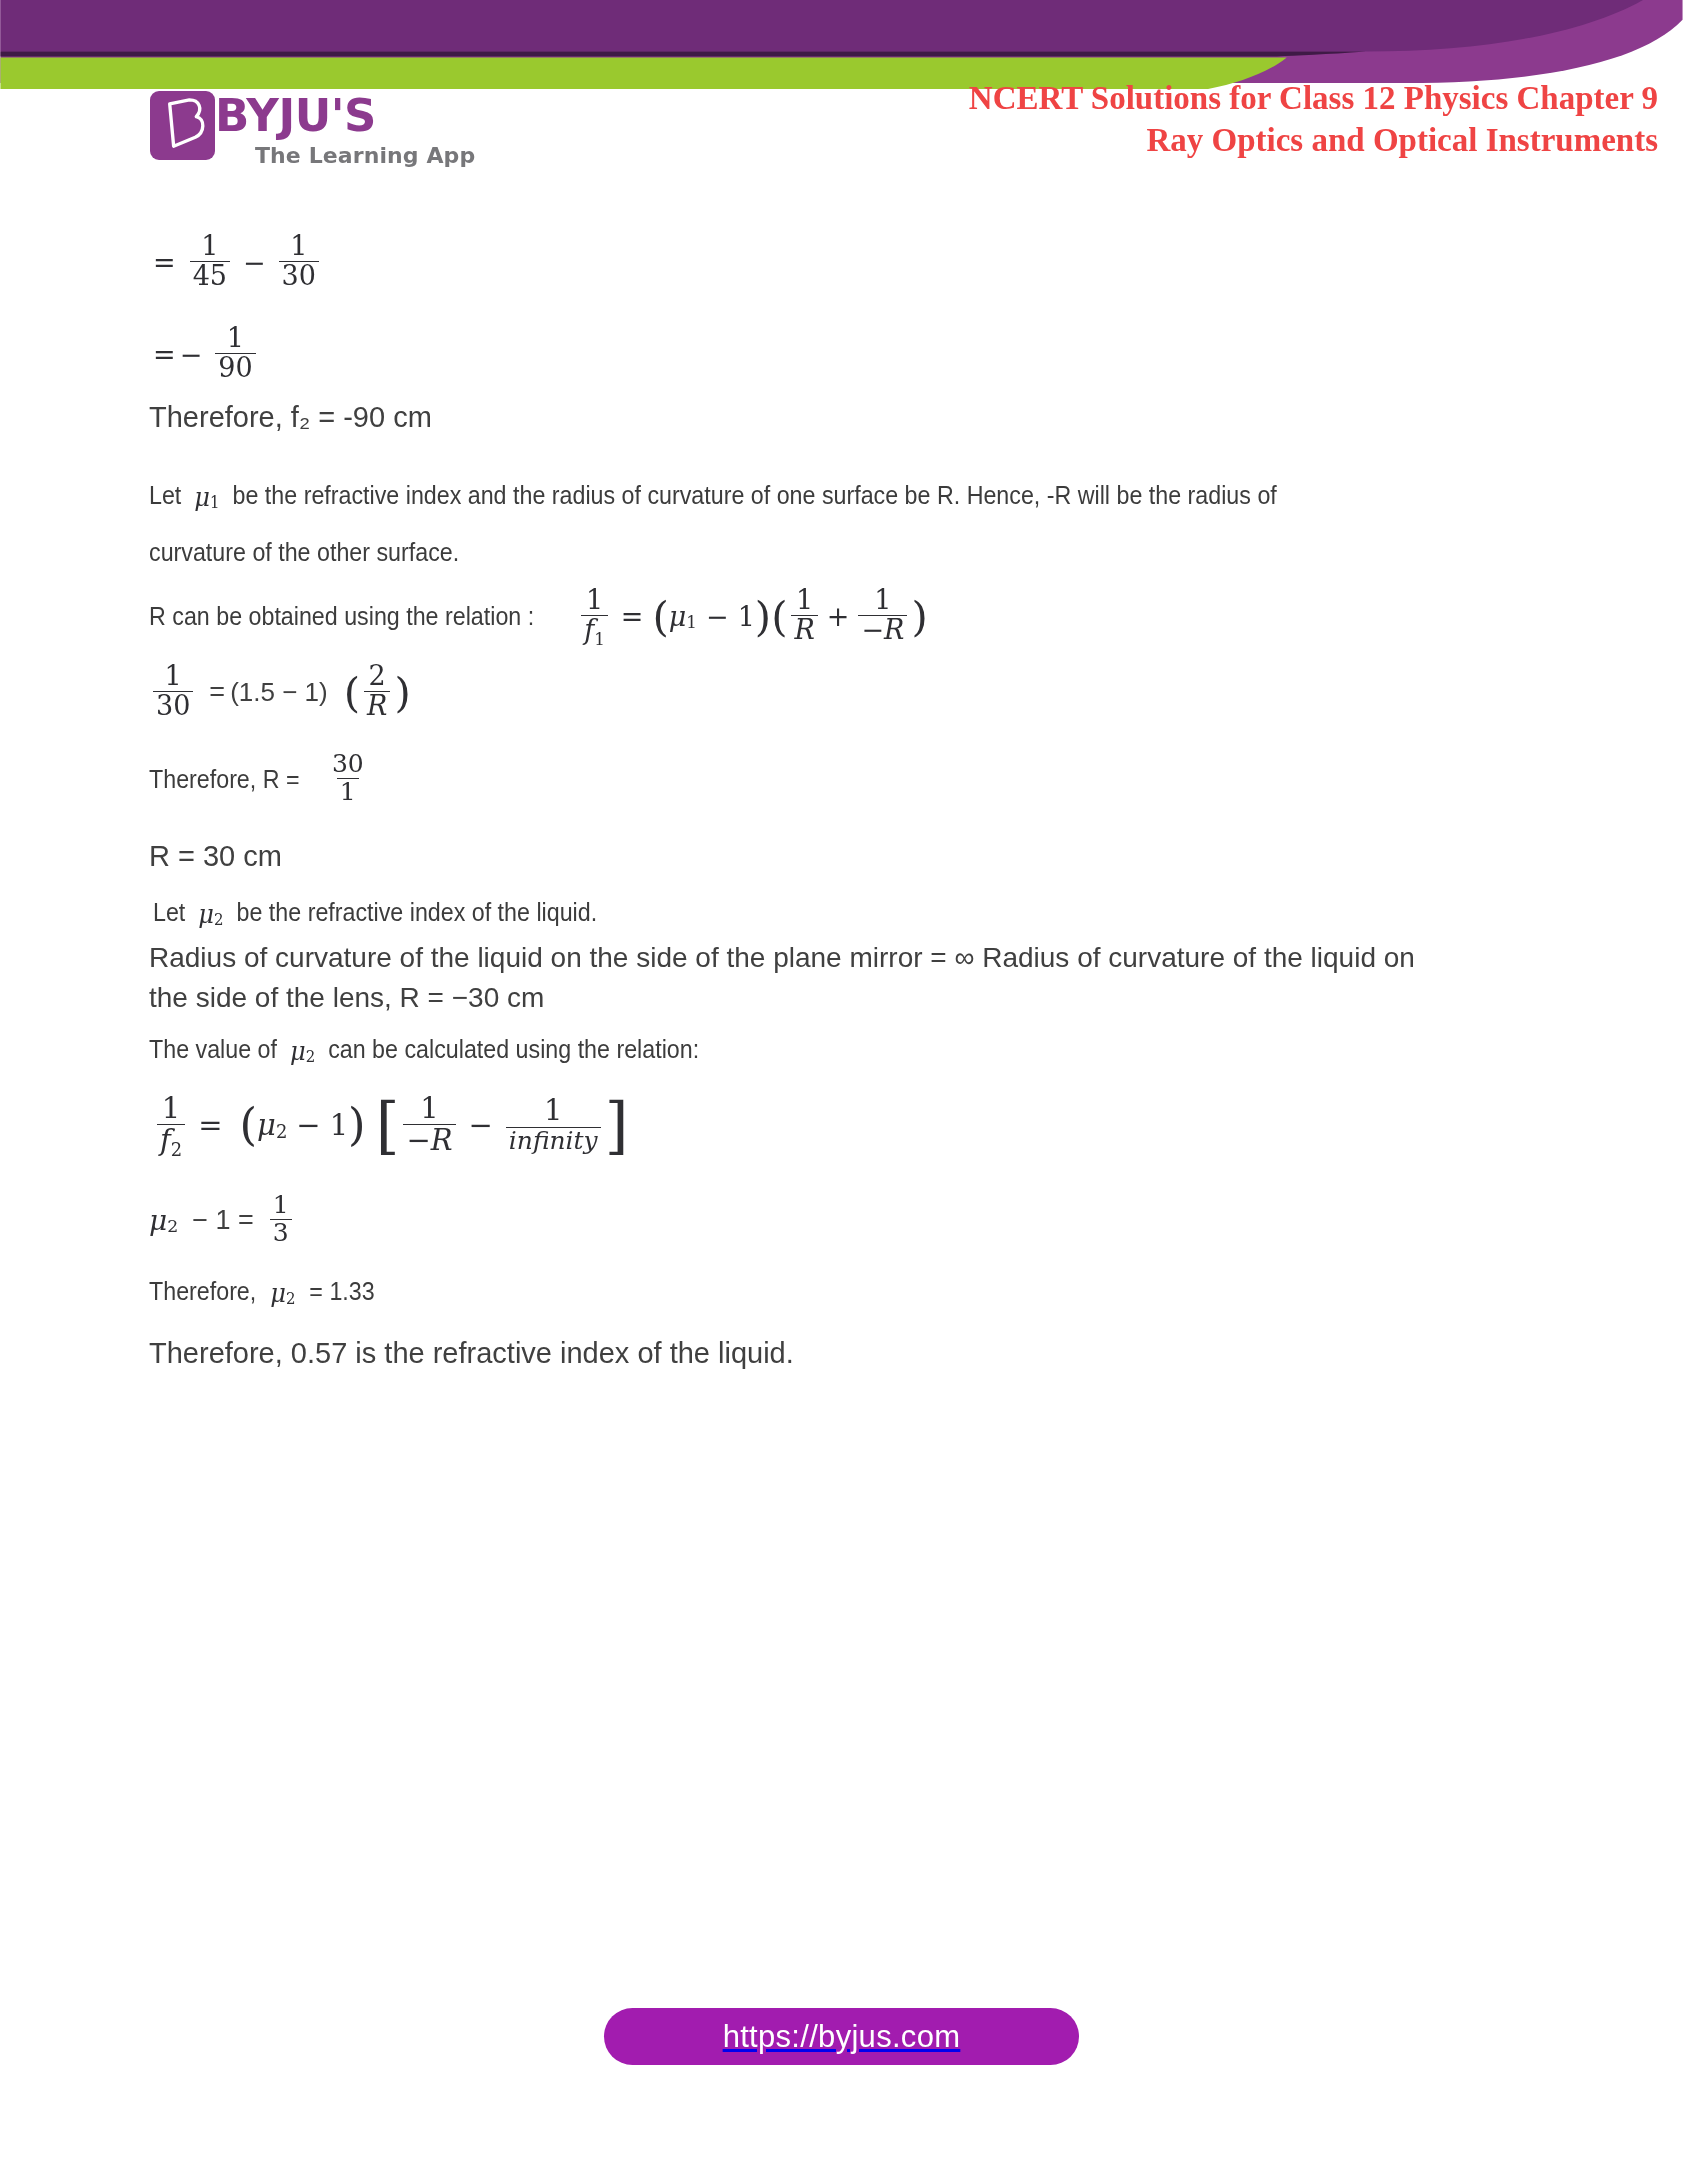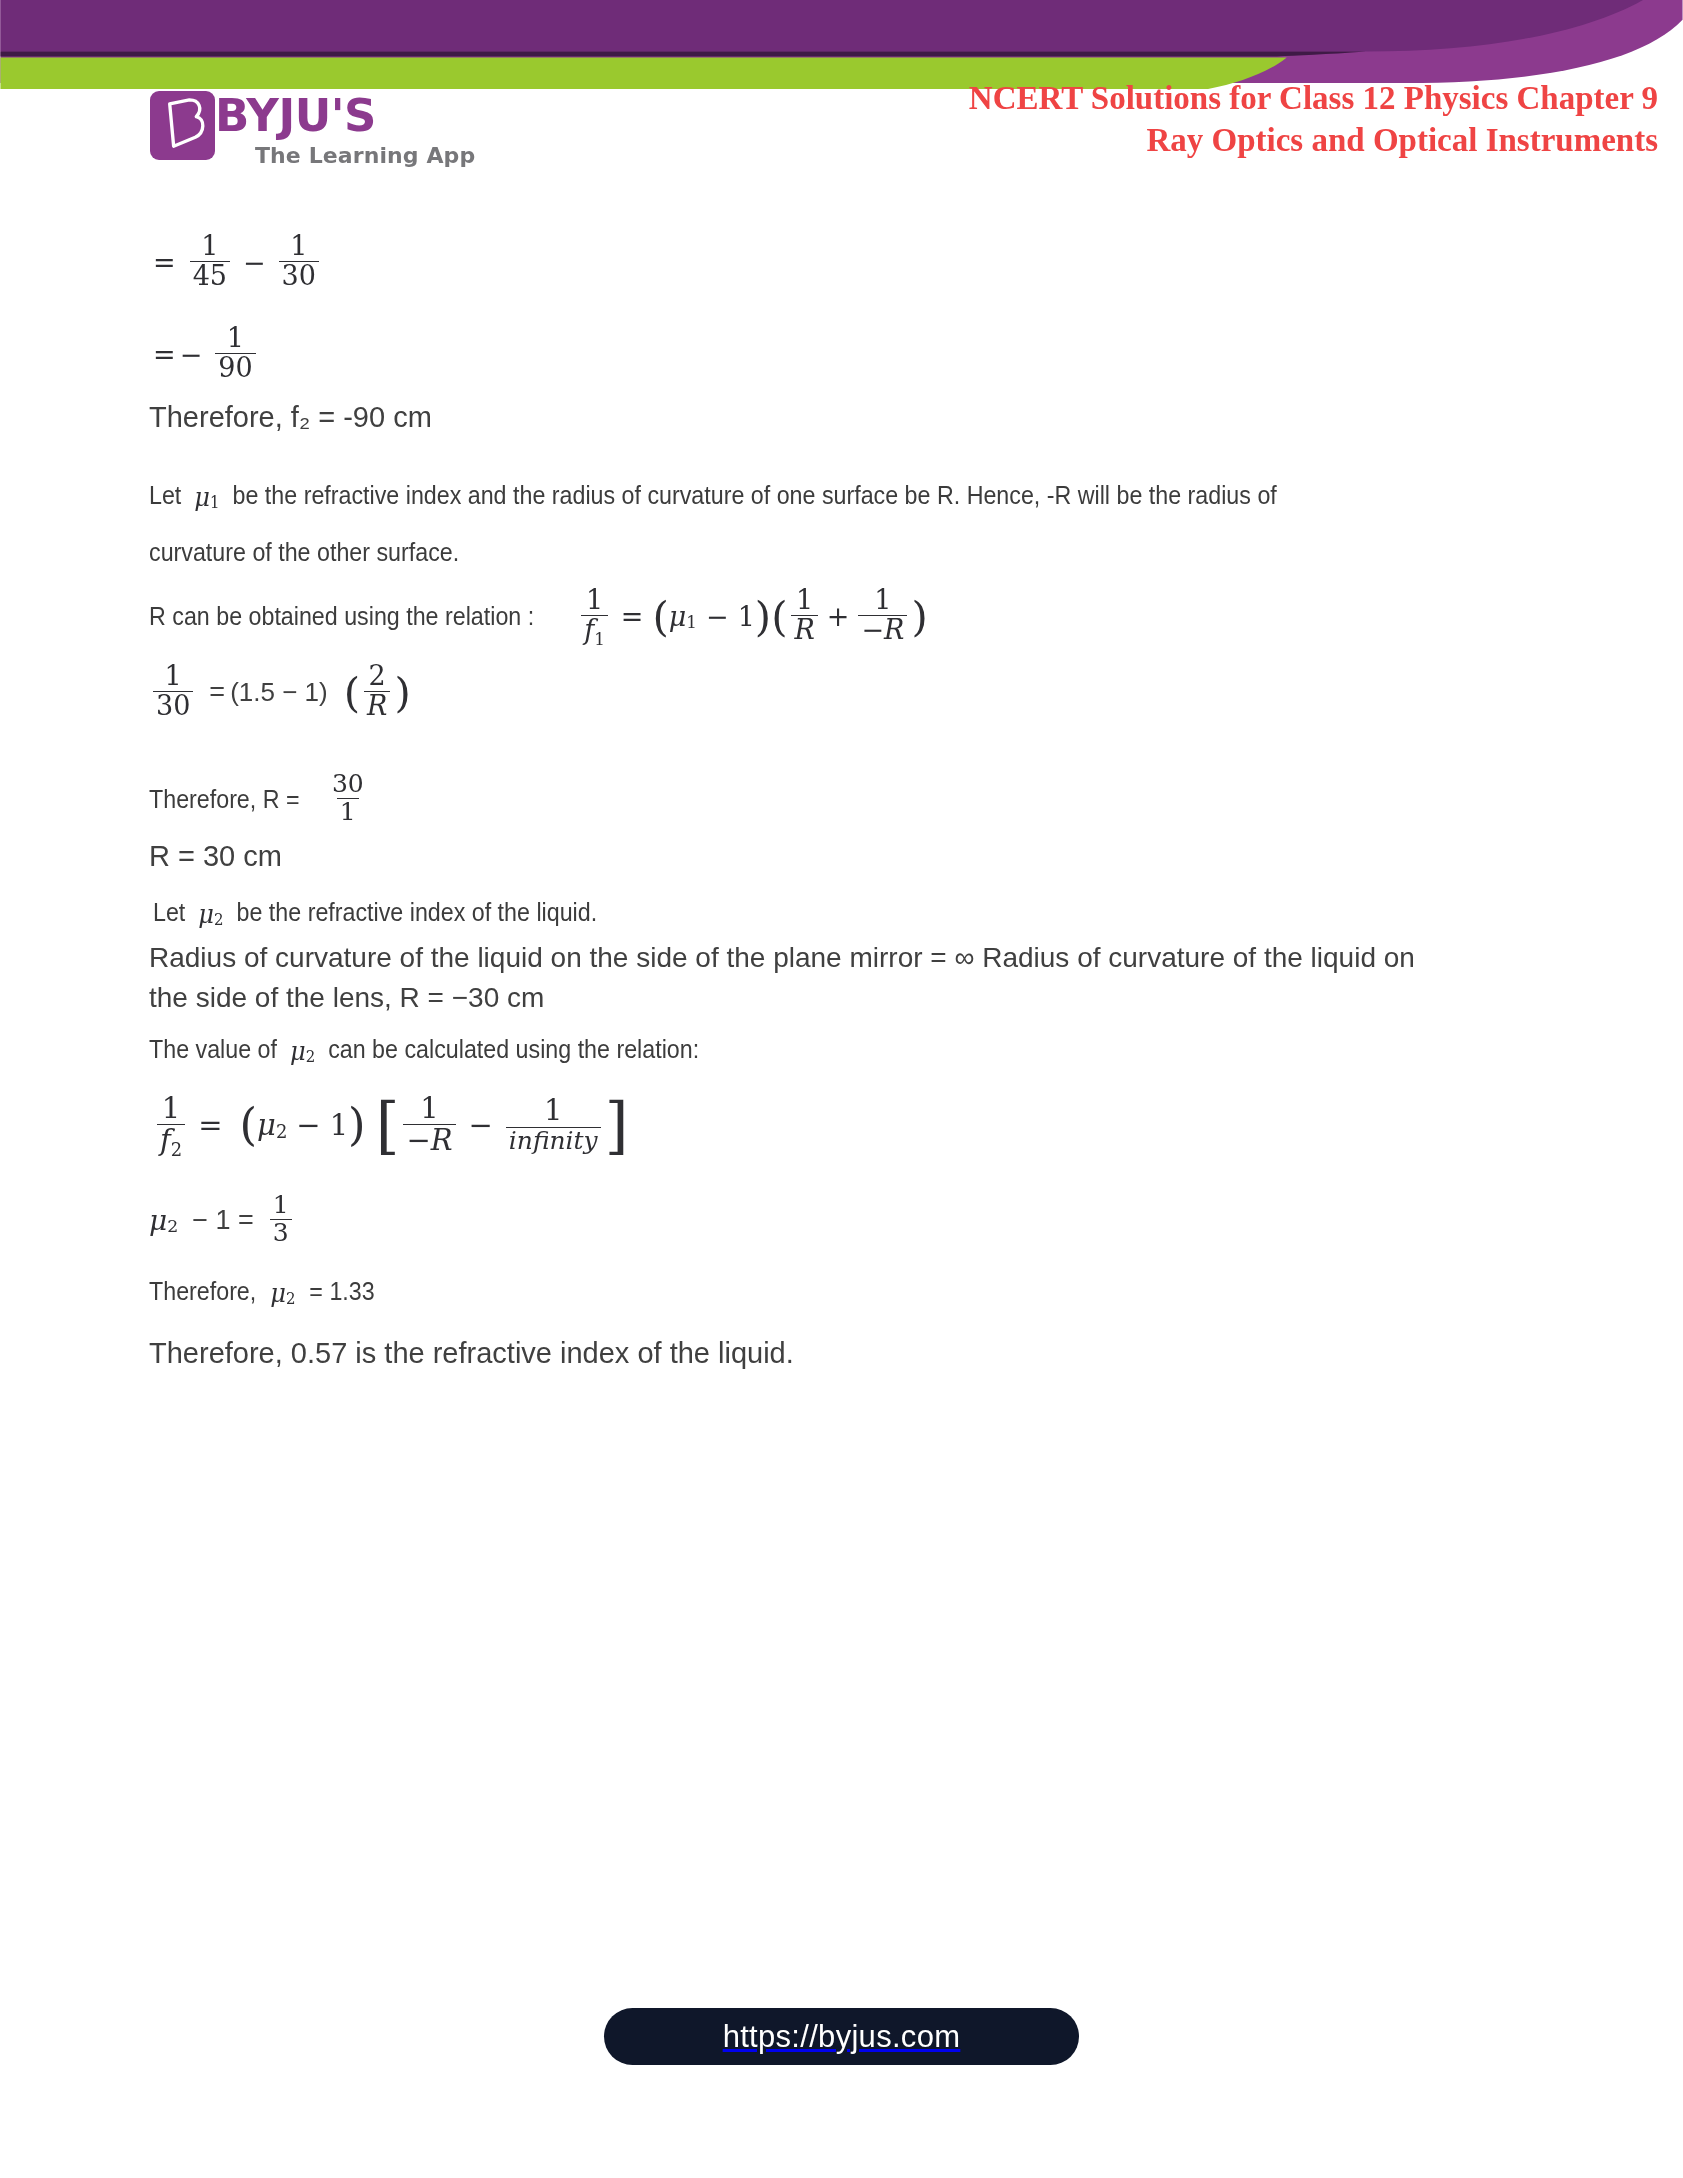--- a/index.html
+++ b/index.html
@@ -150,21 +150,21 @@
     top: 0.33em;
   }
 
   
   .footer-pill {
     position: absolute;
     left: 604px;
     top: 2008px;
     width: 475px;
     height: 57px;
-    background: #0f172a;
+    background: #a21caf;
     border-radius: 30px;
     display: flex;
     align-items: center;
     justify-content: center;
   }
   .footer-pill span {
     font-family: "Liberation Sans", sans-serif;
     font-size: 31px;
     color: #ffffff;
     letter-spacing: 0.3px;
@@ -279,21 +279,21 @@
     <span class="math" style="font-size:27px; margin-left:16px;">
       <span class="paren">(</span>
       <span class="frac">
         <span class="num">2</span>
         <span class="den mi">R</span>
       </span>
       <span class="paren">)</span>
     </span>
   </div>
 
-  <div class="line" style="left:149px; top:574px; display:flex; align-items:center;">
+  <div class="line" style="left:149px; top:554px; display:flex; align-items:center;">
     <span class="t-cond">Therefore, R =</span>
     <span class="math" style="font-size:25px; margin-left:14px;">
       <span class="frac">
         <span class="num">30</span>
         <span class="den">1</span>
       </span>
     </span>
   </div>
 
   <div class="line t-big" style="left:149px; top:642px;">R = 30 cm</div>

